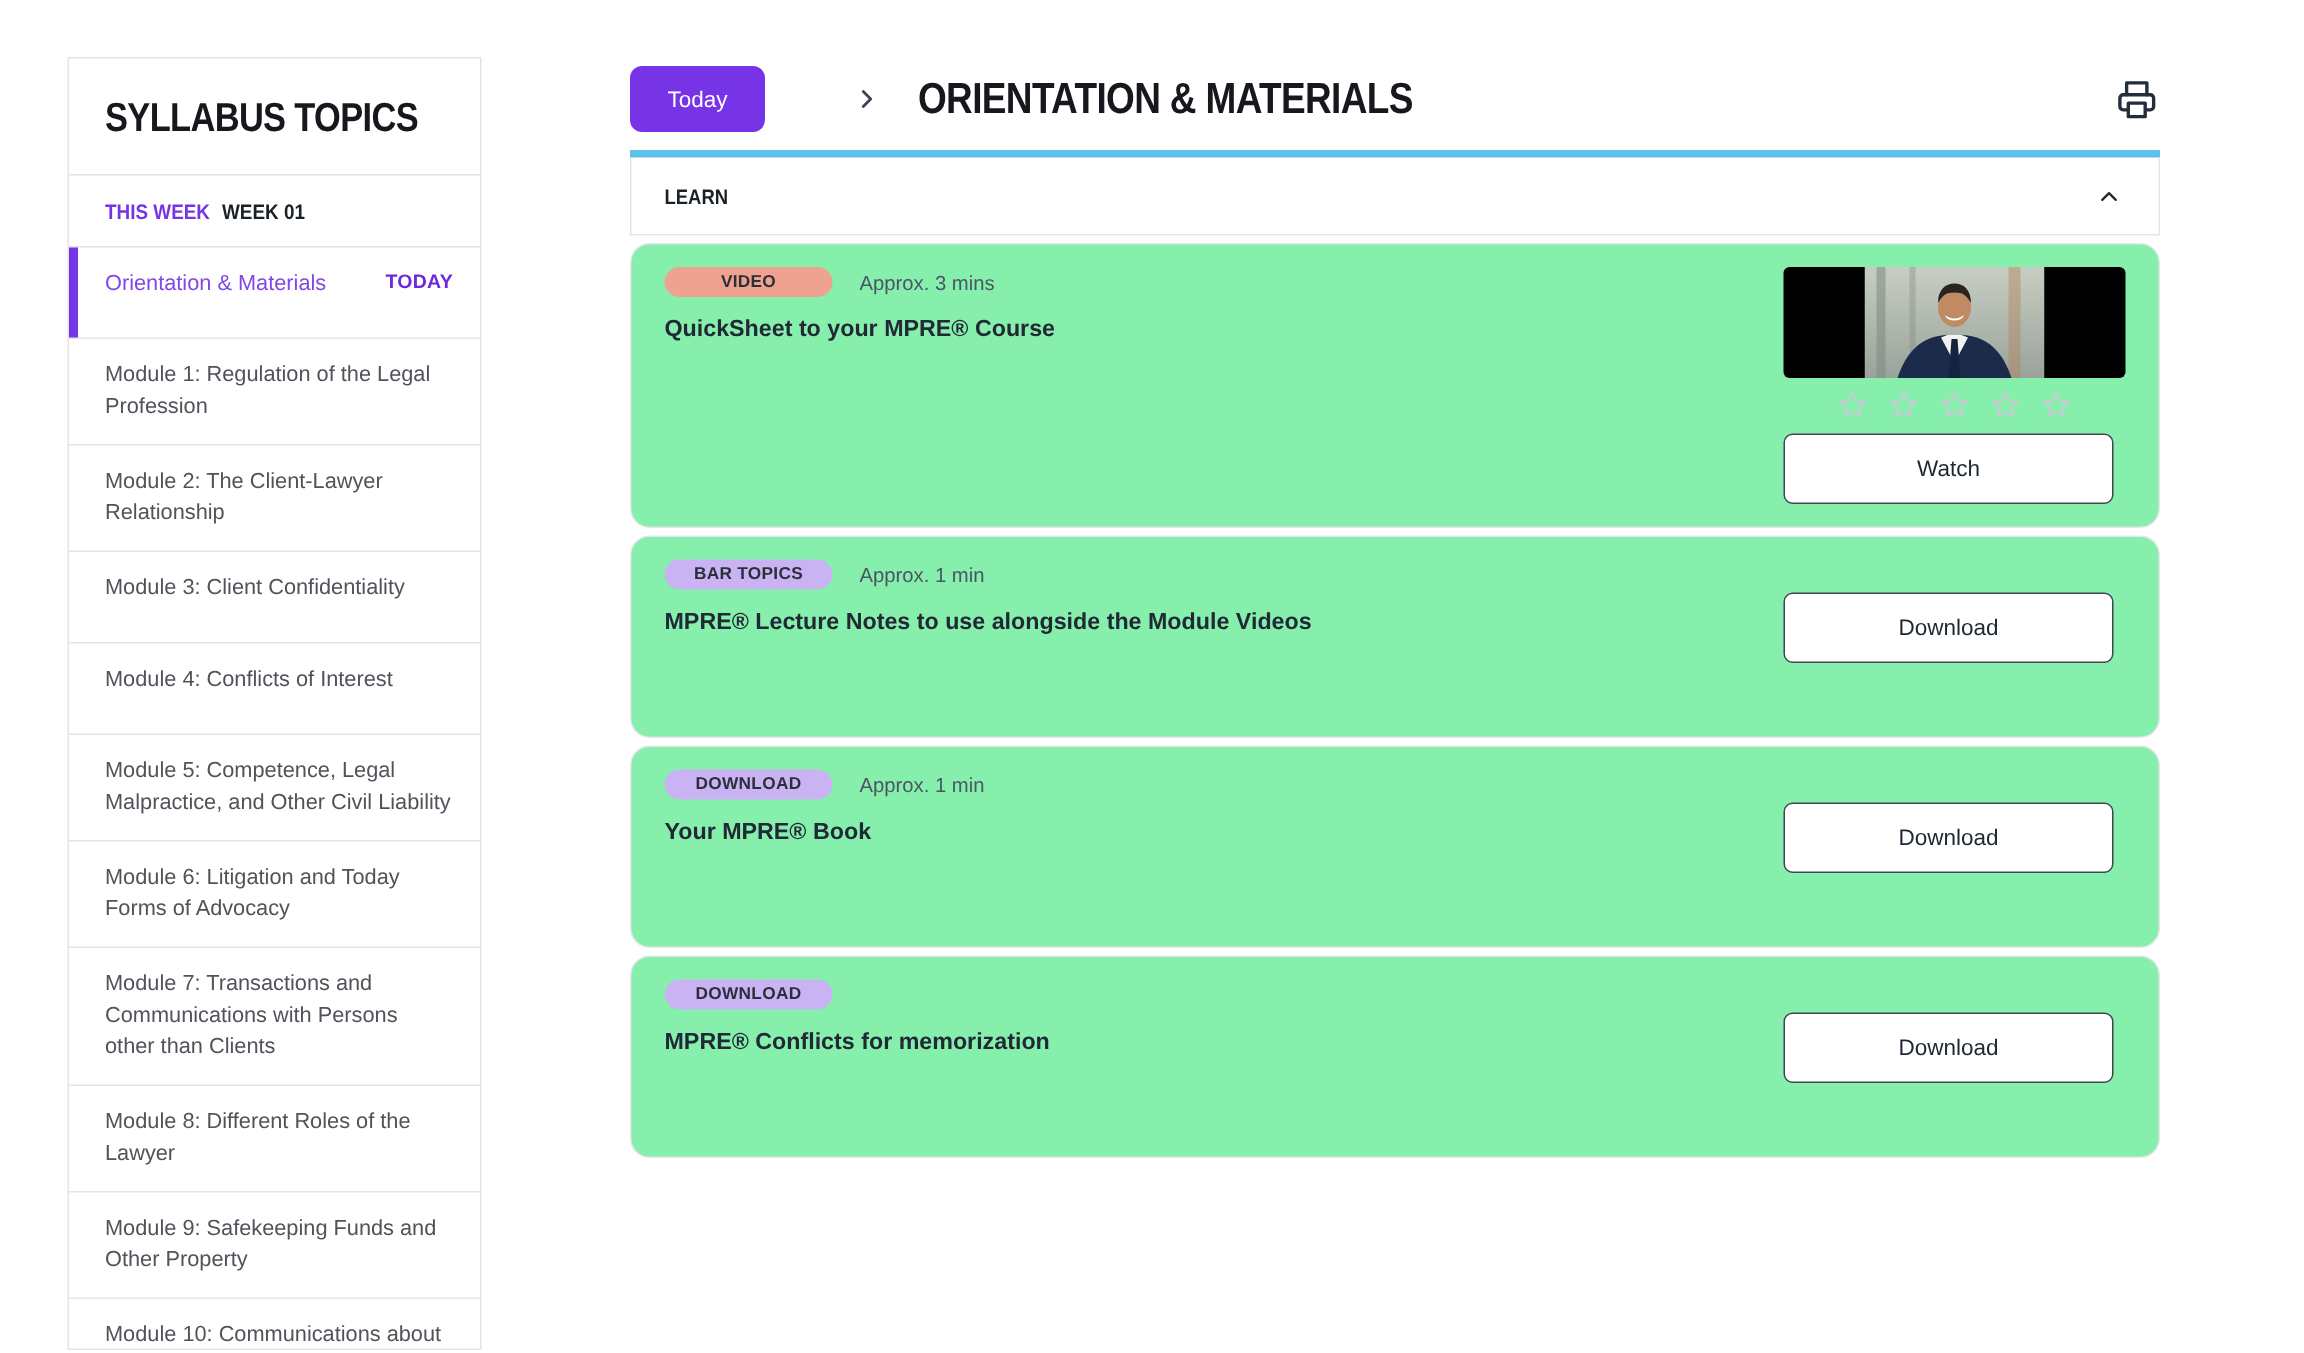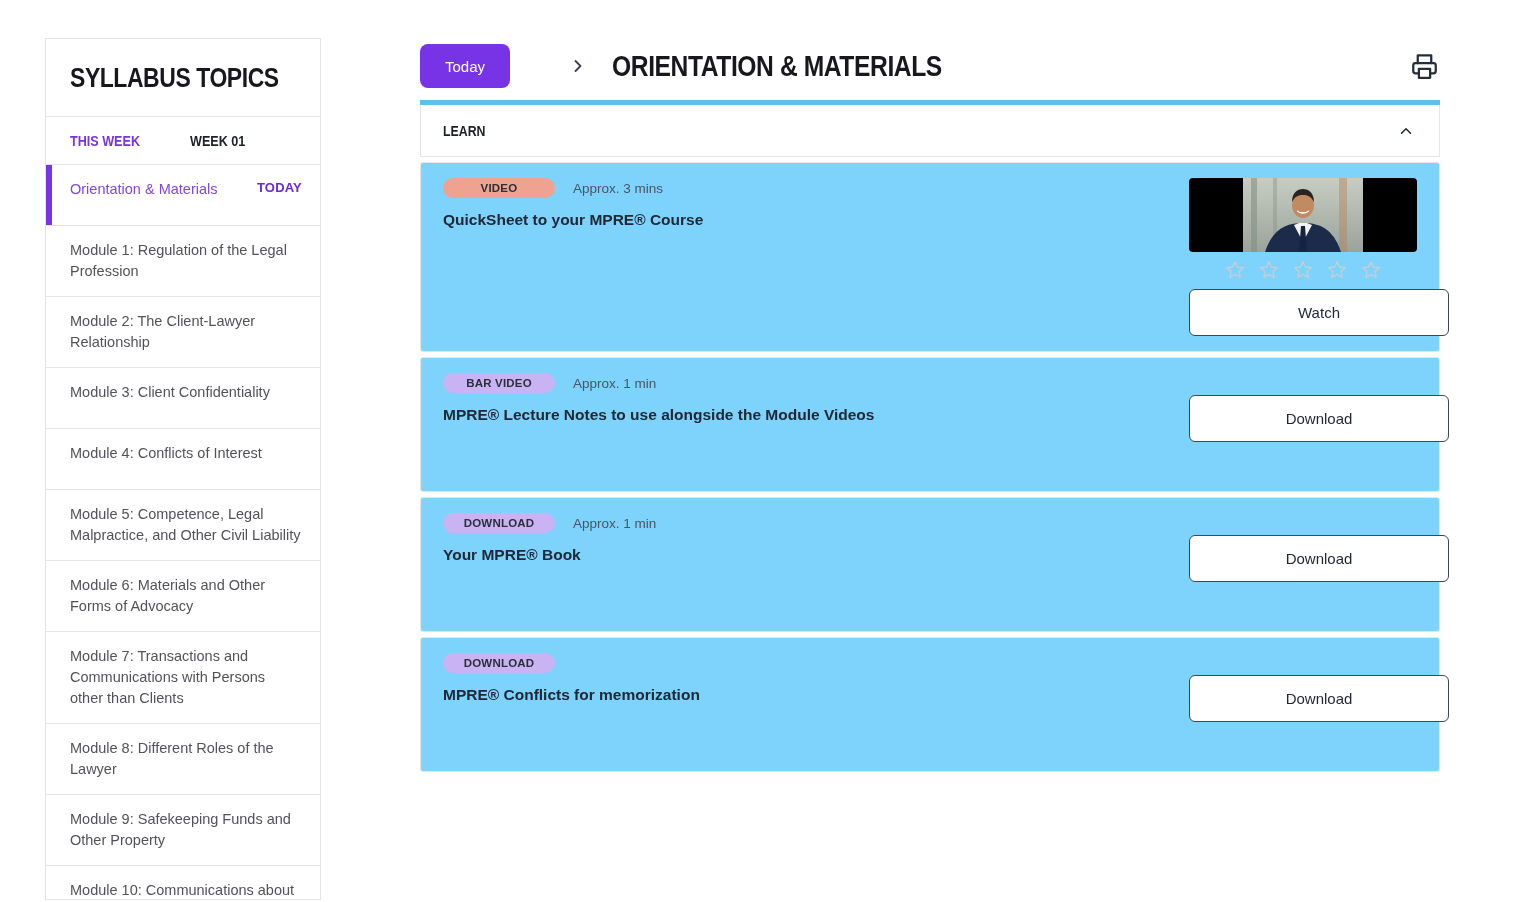--- a/index.html
+++ b/index.html
@@ -11,21 +11,21 @@
   
   .sidebar {
     position:absolute; left:45px; top:38px; width:276px; height:862px;
     background:#fff; border:1px solid #e4e4e8; overflow:hidden;
   }
   .sb-header { padding:24px 24px 22px; border-bottom:1px solid #e4e4e8; }
   .sb-title {
     font-size:27px; font-weight:800; color:#17171d; letter-spacing:-0.5px;
     transform:scaleX(0.85); transform-origin:0 50%; white-space:nowrap;
   }
-  .sb-tabs { display:flex; align-items:flex-end; padding:16px 24px 15px; border-bottom:1px solid #e4e4e8; gap:42px; }
+  .sb-tabs { display:flex; align-items:flex-end; padding:16px 24px 15px; border-bottom:1px solid #e4e4e8; }
   .sb-tab { font-size:14px; font-weight:800; letter-spacing:0; cursor:pointer;
     transform:scaleX(0.9); transform-origin:0 50%; white-space:nowrap; background:none; border:none; font-family:inherit; }
   .sb-tab.active { color:#7733e6; }
   .sb-tab.inactive { color:#1b2128; }
   .sb-item {
     position:relative; min-height:61px; padding:14px 18px 14px 24px;
     border-bottom:1px solid #e4e4e8; display:flex; justify-content:space-between;
     align-items:flex-start; font-size:14.5px; line-height:1.45; color:#52525b; cursor:pointer;
   }
   .sb-item .active-bar { display:none; }
@@ -49,22 +49,22 @@
   .print-btn { margin-left:auto; background:none; border:none; cursor:pointer; padding:2px; display:flex; }
   .blue-bar { height:5px; background:#5ec1ea; margin-top:12px; }
   .learn-header {
     height:52px; border:1px solid #e6e6ea; border-top:none;
     display:flex; align-items:center; justify-content:space-between; padding:0 22px;
   }
   .learn-title { font-size:14px; font-weight:800; color:#1b2128; transform:scaleX(0.88); transform-origin:0 50%; }
   .collapse-btn { background:none; border:none; cursor:pointer; display:flex; padding:2px; }
   
   .card {
-    border:1px solid #e6e6ea; border-radius:3px; margin-top:5px;
-    padding:15px 22px; display:flex; background:#7dd3fc;
+    border:1px solid #e6e6ea; border-radius:13px; margin-top:5px;
+    padding:15px 22px; display:flex; background:#86efac;
   }
   .card.video-card { min-height:181px; }
   .card.dl-card { min-height:135px; }
   .card-left { flex:1; padding-right:30px; }
   .card-right { width:228px; flex:0 0 228px; }
   .badge-row { display:flex; align-items:center; gap:18px; }
   .badge {
     height:20px; line-height:20px; border-radius:10px; min-width:112px; text-align:center;
     font-size:11.5px; font-weight:bold; color:#2b2f3a; padding:0 14px; letter-spacing:0.2px;
   }
@@ -73,21 +73,21 @@
   .duration { font-size:13.5px; color:#4b5563; }
   .card-title { margin-top:13px; font-size:15.5px; font-weight:bold; color:#212836; }
   .card-sub { margin-top:6px; font-size:14px; color:#4b5563; }
   .thumb {
     width:228px; height:74px; background:#000; border-radius:4px; overflow:hidden;
     display:flex; justify-content:center; cursor:pointer;
   }
   .stars { display:flex; justify-content:center; gap:12px; margin:7px 0 8px; }
   .star { display:flex; cursor:pointer; }
   .btn-outline {
-    width:260px; height:47px; background:#fff; border:1px solid #3f4754; border-radius:6px;
+    width:220px; height:47px; background:#fff; border:1px solid #3f4754; border-radius:6px;
     font-size:15px; color:#1f2733; font-family:inherit; cursor:pointer;
   }
   .dl-card .btn-outline { margin-top:22px; }
 </style>
 </head>
 <body>
 
 <aside class="sidebar">
   <div class="sb-header">
     <div class="sb-title">SYLLABUS TOPICS</div>
@@ -111,21 +111,21 @@
   <div class="sb-item">
     <span>Module 3: Client Confidentiality</span>
   </div>
   <div class="sb-item">
     <span>Module 4: Conflicts of Interest</span>
   </div>
   <div class="sb-item">
     <span>Module 5: Competence, Legal Malpractice, and Other Civil Liability</span>
   </div>
   <div class="sb-item">
-    <span>Module 6: Materials and Other Forms of Advocacy</span>
+    <span>Module 6: Litigation and Today Forms of Advocacy</span>
   </div>
   <div class="sb-item">
     <span>Module 7: Transactions and Communications with Persons other than Clients</span>
   </div>
   <div class="sb-item">
     <span>Module 8: Different Roles of the Lawyer</span>
   </div>
   <div class="sb-item">
     <span>Module 9: Safekeeping Funds and Other Property</span>
   </div>
@@ -223,21 +223,21 @@
             </svg>
           </span>
       </div>
       <button class="btn-outline">Watch</button>
     </div>
   </section>
 
   <section class="card dl-card">
     <div class="card-left">
       <div class="badge-row">
-        <span class="badge lavender">BAR VIDEO</span>
+        <span class="badge lavender">BAR TOPICS</span>
         <span class="duration">Approx. 1 min</span>
       </div>
       <div class="card-title">MPRE® Lecture Notes to use alongside the Module Videos</div>
     </div>
     <div class="card-right">
       <button class="btn-outline">Download</button>
     </div>
   </section>
 
   <section class="card dl-card">

